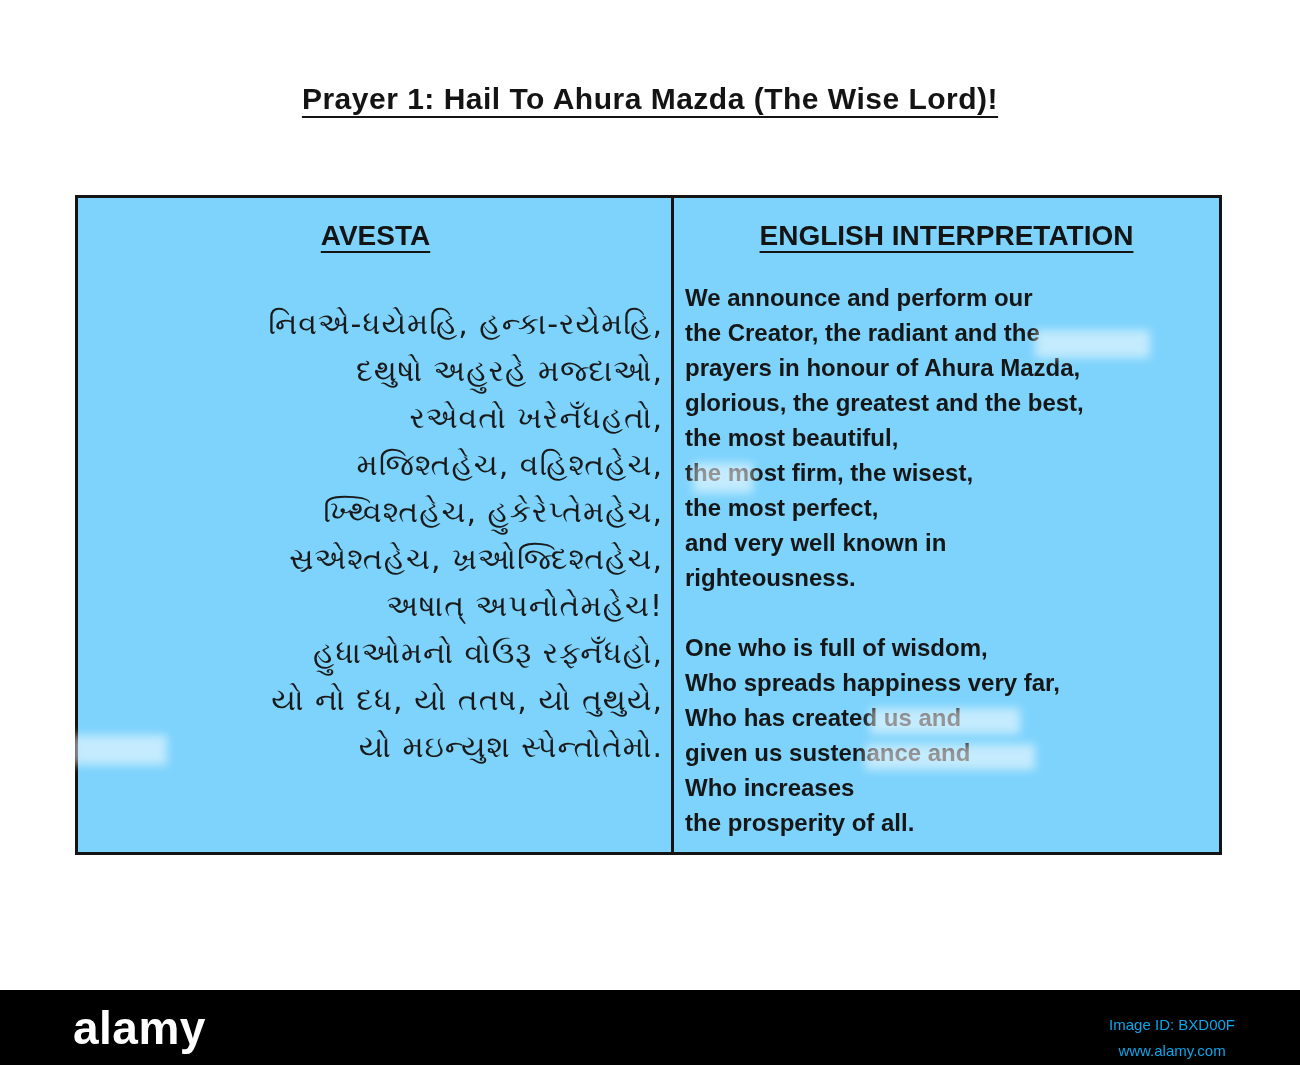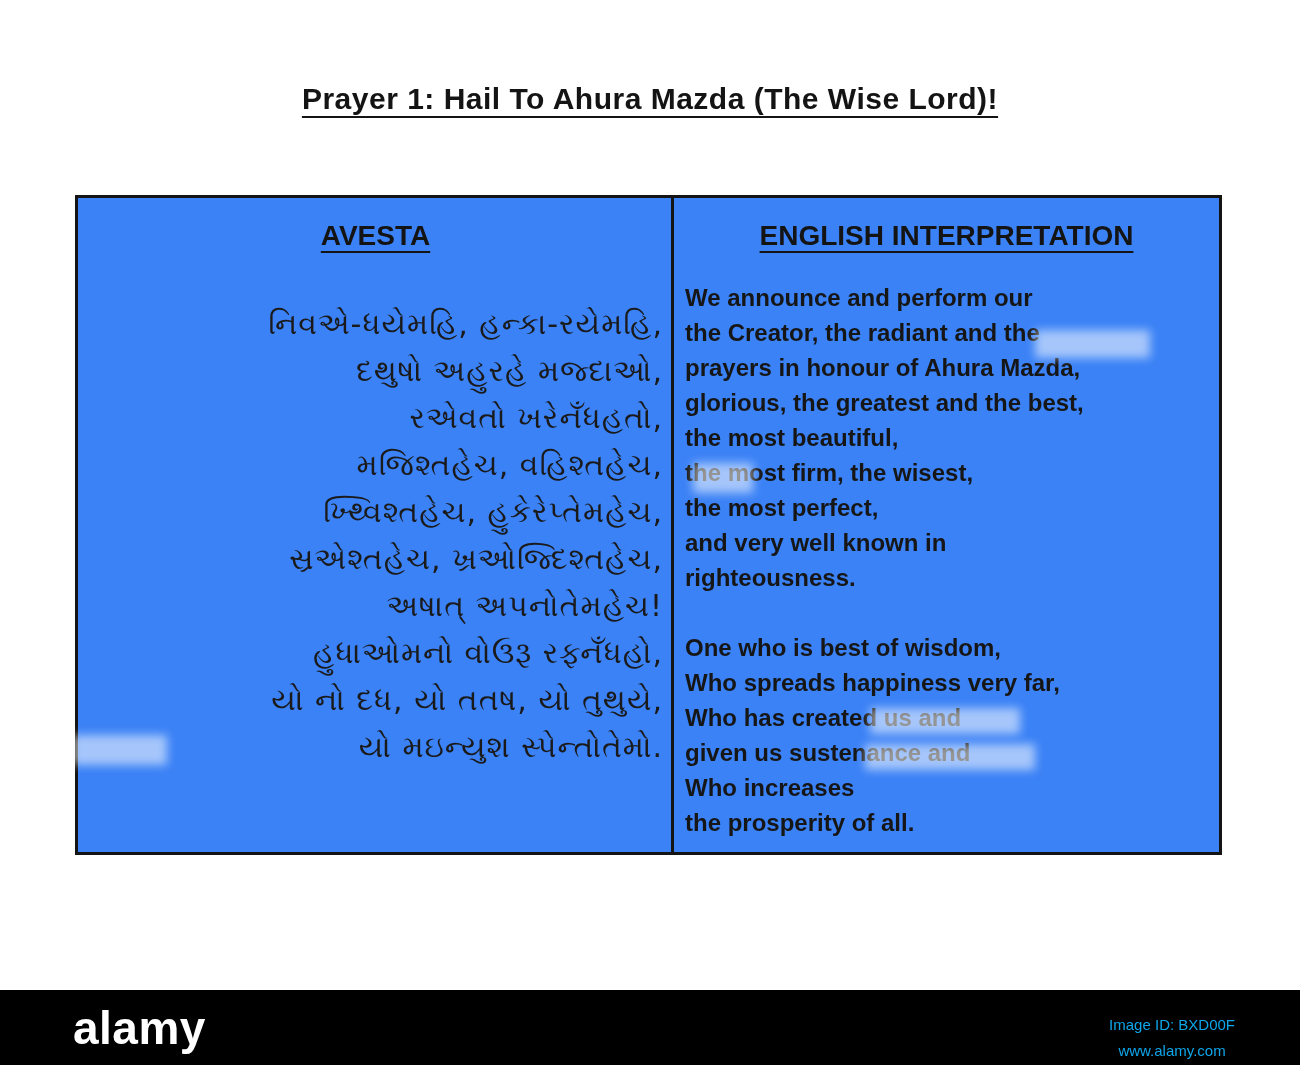--- a/index.html
+++ b/index.html
@@ -27,21 +27,21 @@
     text-decoration-thickness: 2px;
     text-underline-offset: 7px;
     color: #141414;
   }
 
   .box {
     position: absolute;
     top: 195px;
     height: 660px;
     border: 3px solid #141414;
-    background: #3b82f6;
+    background: #7dd3fc;
   }
   .box.left  { left: 75px;  width: 601px; }
   .box.right { left: 671px; width: 551px; }
 
   .box-heading {
     margin-top: 22px;
     text-align: center;
     font-size: 28px;
     font-weight: bold;
     text-decoration: underline;
@@ -145,21 +145,21 @@
         <div class="e-line">the Creator, the radiant and the</div>
         <div class="e-line">prayers in honour of Ahura Mazda,</div>
         <div class="e-line">glorious, the greatest and the best,</div>
         <div class="e-line">the most beautiful,</div>
         <div class="e-line">the most firm, the wisest,</div>
         <div class="e-line">the most perfect,</div>
         <div class="e-line">and very well known in</div>
         <div class="e-line">righteousness.</div>
       </div>
       <div class="eng-para second">
-        <div class="e-line">One who is best of wisdom,</div>
+        <div class="e-line">One who is full of wisdom,</div>
         <div class="e-line">Who spreads happiness very far,</div>
         <div class="e-line">Who has created us and</div>
         <div class="e-line">given us sustenance and</div>
         <div class="e-line">Who increases</div>
         <div class="e-line">the prosperity of all.</div>
       </div>
     </div>
   </div>
 
   <div class="smudge smudge-1"></div>

